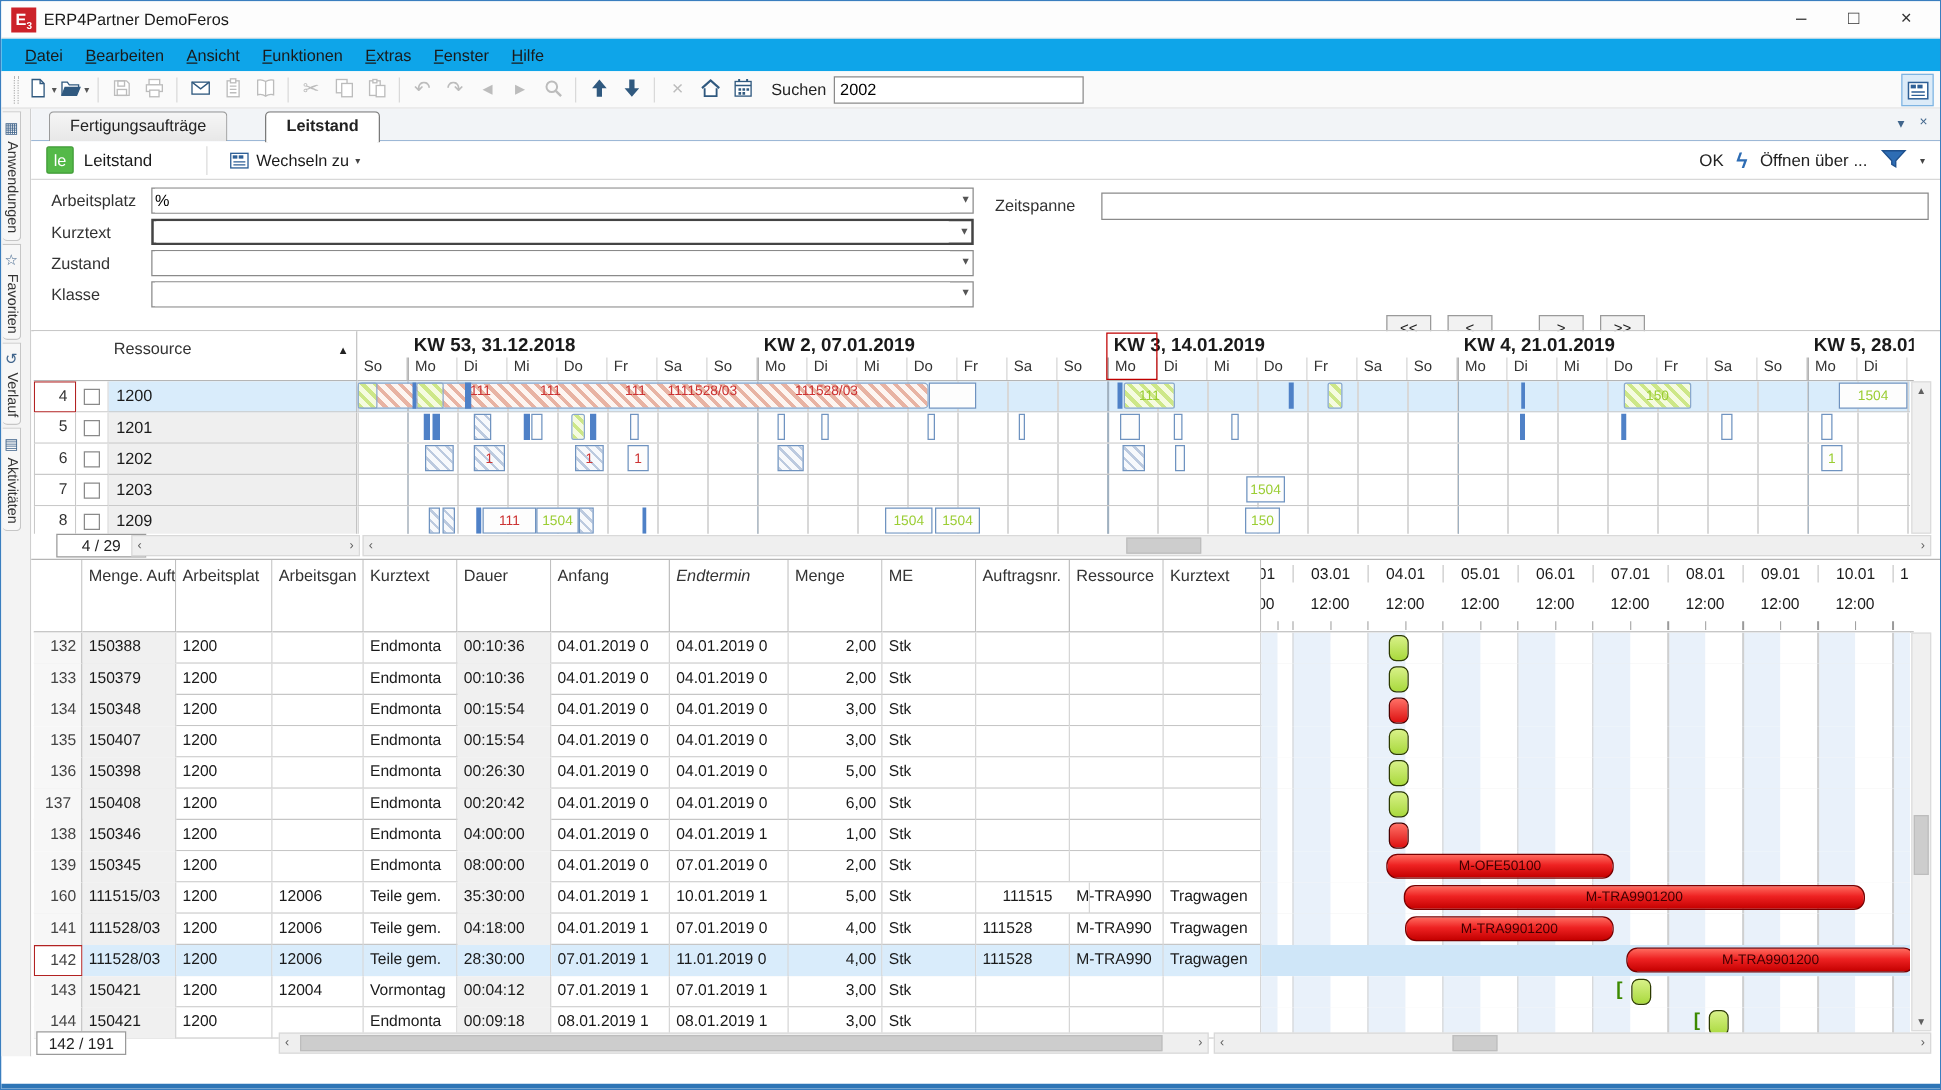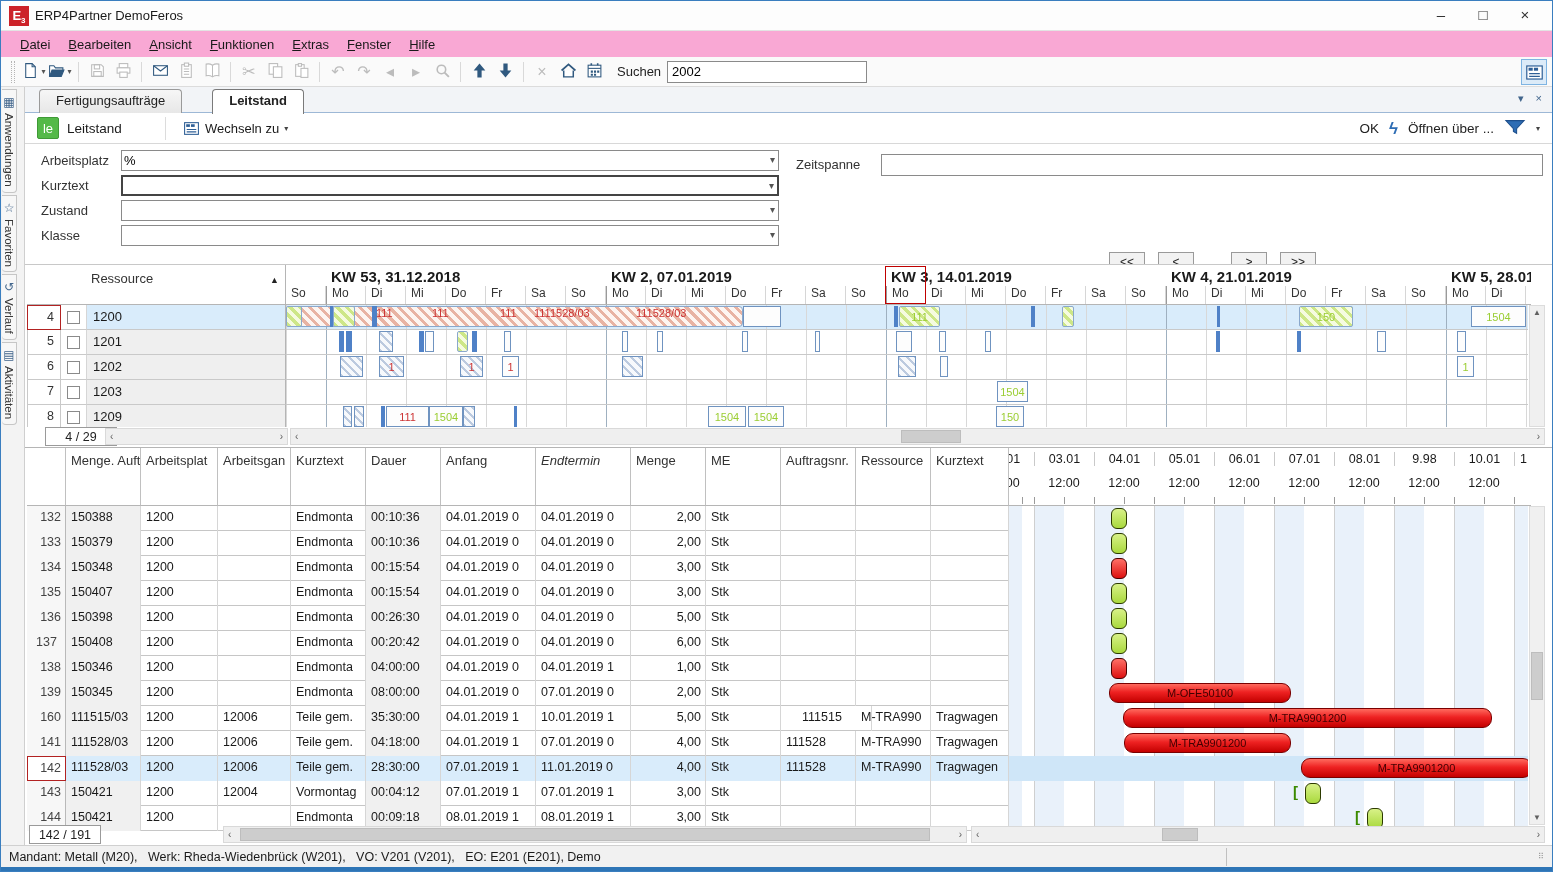--- a/index.html
+++ b/index.html
@@ -9,21 +9,21 @@
 
   
   .titlebar { position:absolute; left:0; top:0; width:100%; height:30px; background:#fdfdfd; border-bottom:1px solid #e3e3e3; }
   .app-logo { position:absolute; left:8px; top:5px; width:20px; height:20px; background:#cc2229; color:#fff; font-weight:bold; font-size:13px; text-align:center; line-height:20px; }
   .app-logo i { font-style:normal; font-size:8px; vertical-align:-3px; }
   .title-text { position:absolute; left:34px; top:7px; font-size:13px; color:#1a1a1a; }
   .win-btns { position:absolute; right:6px; top:0; height:30px; display:flex; }
   .win-btn { width:42px; height:30px; text-align:center; line-height:28px; font-size:15px; color:#333; }
 
   
-  .menubar { position:absolute; left:0; top:30px; width:100%; height:26px; background:#f9a8d4; display:flex; align-items:center; padding-left:10px; }
+  .menubar { position:absolute; left:0; top:30px; width:100%; height:26px; background:#0ea5e9; display:flex; align-items:center; padding-left:10px; }
   .menu-item { padding:4px 9px; font-size:13px; color:#1a1a1a; }
   .menu-item u { text-decoration:underline; }
 
   
   .toolbar { position:absolute; left:0; top:56px; width:100%; height:30px; background:#fafafa; border-bottom:1px solid #dcdcdc; display:flex; align-items:center; padding-left:10px; }
   .toolbar .grip { width:4px; height:22px; border-left:1px dotted #b5b5b5; border-right:1px dotted #b5b5b5; margin-right:6px; }
   .tb-btn { height:24px; min-width:24px; display:flex; align-items:center; justify-content:center; margin:0 1px; color:#30597f; }
   .tb-btn svg { width:17px; height:17px; }
   .tb-btn .glyph { font-size:16px; line-height:17px; }
   .tb-btn.disabled { color:#bcbcbc; }
@@ -577,21 +577,21 @@
           <div class="l-gdate" style="left: 85px;">04.01</div>
           <div class="l-gtime" style="left: 85px;">12:00</div>
           <div class="l-gdate" style="left: 145px;">05.01</div>
           <div class="l-gtime" style="left: 145px;">12:00</div>
           <div class="l-gdate" style="left: 205px;">06.01</div>
           <div class="l-gtime" style="left: 205px;">12:00</div>
           <div class="l-gdate" style="left: 265px;">07.01</div>
           <div class="l-gtime" style="left: 265px;">12:00</div>
           <div class="l-gdate" style="left: 325px;">08.01</div>
           <div class="l-gtime" style="left: 325px;">12:00</div>
-          <div class="l-gdate" style="left: 385px;">9.98</div>
+          <div class="l-gdate" style="left: 385px;">09.01</div>
           <div class="l-gtime" style="left: 385px;">12:00</div>
           <div class="l-gdate" style="left: 445px;">10.01</div>
           <div class="l-gtime" style="left: 445px;">12:00</div>
           <div class="l-gdate" style="left: 505px; width: 60px; text-align: left; padding-left: 5px;">1</div>
           <div class="l-gticks"></div>
         </div>
       <div class="l-rows" id="l-rows">
           <div class="l-row" style="top: 0px;">
             <div class="l-cell num" style="left: 0px; width: 39px;">132</div>
             <div class="l-cell grey" style="left: 39px; width: 75px;">150388</div>
@@ -843,20 +843,15 @@
         <div class="hscroll" style="left:944px;right:0;top:1px;">
           <span class="sc-arrow" style="left:4px;">‹</span>
           <div class="thumb" style="left:190px;width:36px;"></div>
           <span class="sc-arrow" style="right:4px;">›</span>
         </div>
       </div>
     </div>
 
   </div>
 
-  <div class="statusbar">
-    <span class="status-text">Mandant: Metall (M20),   Werk: Rheda-Wiedenbrück (W201),   VO: V201 (V201),   EO: E201 (E201), Demo</span>
-    <div class="status-div"></div>
-    <div class="grip-dots">⠿</div>
-  </div>
   <div class="bottom-accent"></div>
 
 </div>
 
 </body></html>

